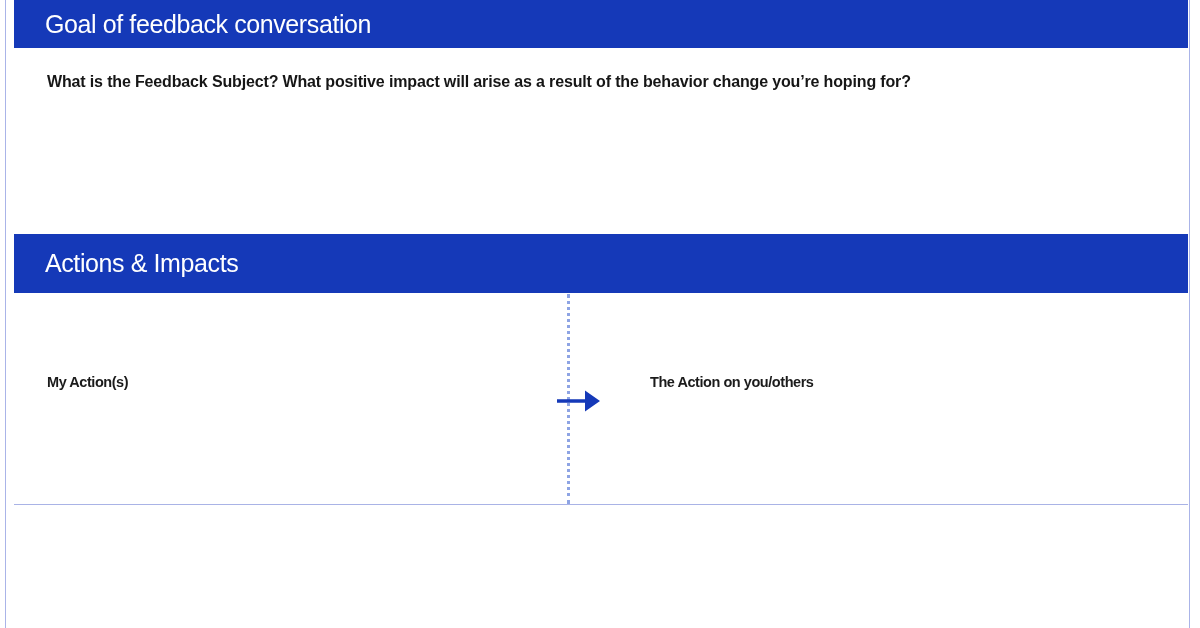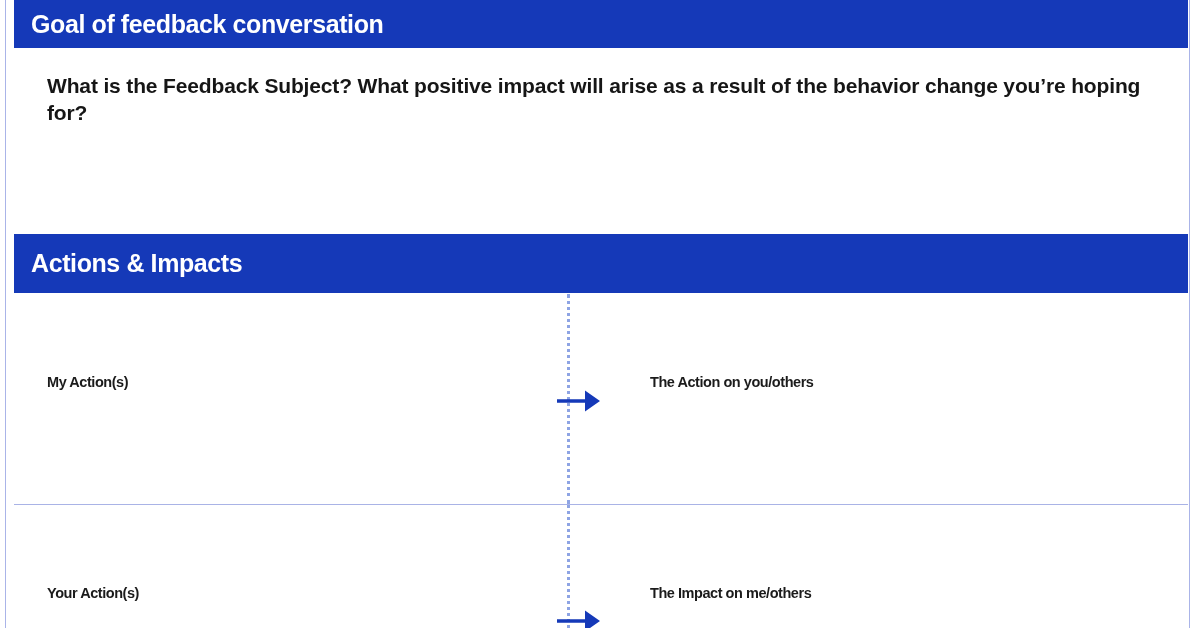--- a/index.html
+++ b/index.html
@@ -33,23 +33,23 @@
     left: 8px;
     width: 1174px;
     background: #1539b8;
     box-sizing: border-box;
     display: flex;
     align-items: center;
   }
   .section-header .section-title {
     color: #ffffff;
     font-size: 25px;
-    font-weight: bold;
+    font-weight: normal;
     letter-spacing: -0.4px;
-    padding-left: 17px;
+    padding-left: 31px;
     line-height: 1;
     white-space: nowrap;
   }
 
   #header-goal {
     top: 0px;
     height: 48px;
   }
   #header-actions {
     top: 234px;
@@ -64,21 +64,21 @@
     width: 1174px;
     height: 183px;
     background: #ffffff;
     box-sizing: border-box;
   }
   .goal-prompt {
     position: absolute;
     left: 33px;
     top: 23px;
     right: 20px;
-    font-size: 21px;
+    font-size: 16px;
     font-weight: bold;
     color: #161616;
     letter-spacing: -0.15px;
     line-height: 1.3;
   }
 
   
   .grid {
     position: absolute;
     left: 8px;
@@ -165,28 +165,15 @@
 
       <div class="cell-label right">The Action on you/others</div>
 
       <div class="arrow" id="arrow-1">
         <svg viewBox="0 0 48 34" xmlns="http://www.w3.org/2000/svg">
           <path d="M2 15.2 H30 V6.5 L45 17 L30 27.5 V18.8 H2 Z" fill="#1539b8"></path>
         </svg>
       </div>
     </div>
 
-    <div class="grid-row" id="row-2">
-      <div class="dotted-divider"></div>
-
-      <div class="cell-label left">Your Action(s)</div>
-
-      <div class="cell-label right">The Impact on me/others</div>
-
-      <div class="arrow" id="arrow-2">
-        <svg viewBox="0 0 48 34" xmlns="http://www.w3.org/2000/svg">
-          <path d="M2 15.2 H30 V6.5 L45 17 L30 27.5 V18.8 H2 Z" fill="#1539b8"></path>
-        </svg>
-      </div>
-    </div>
 
   </div>
 </div>
 
 </body></html>

